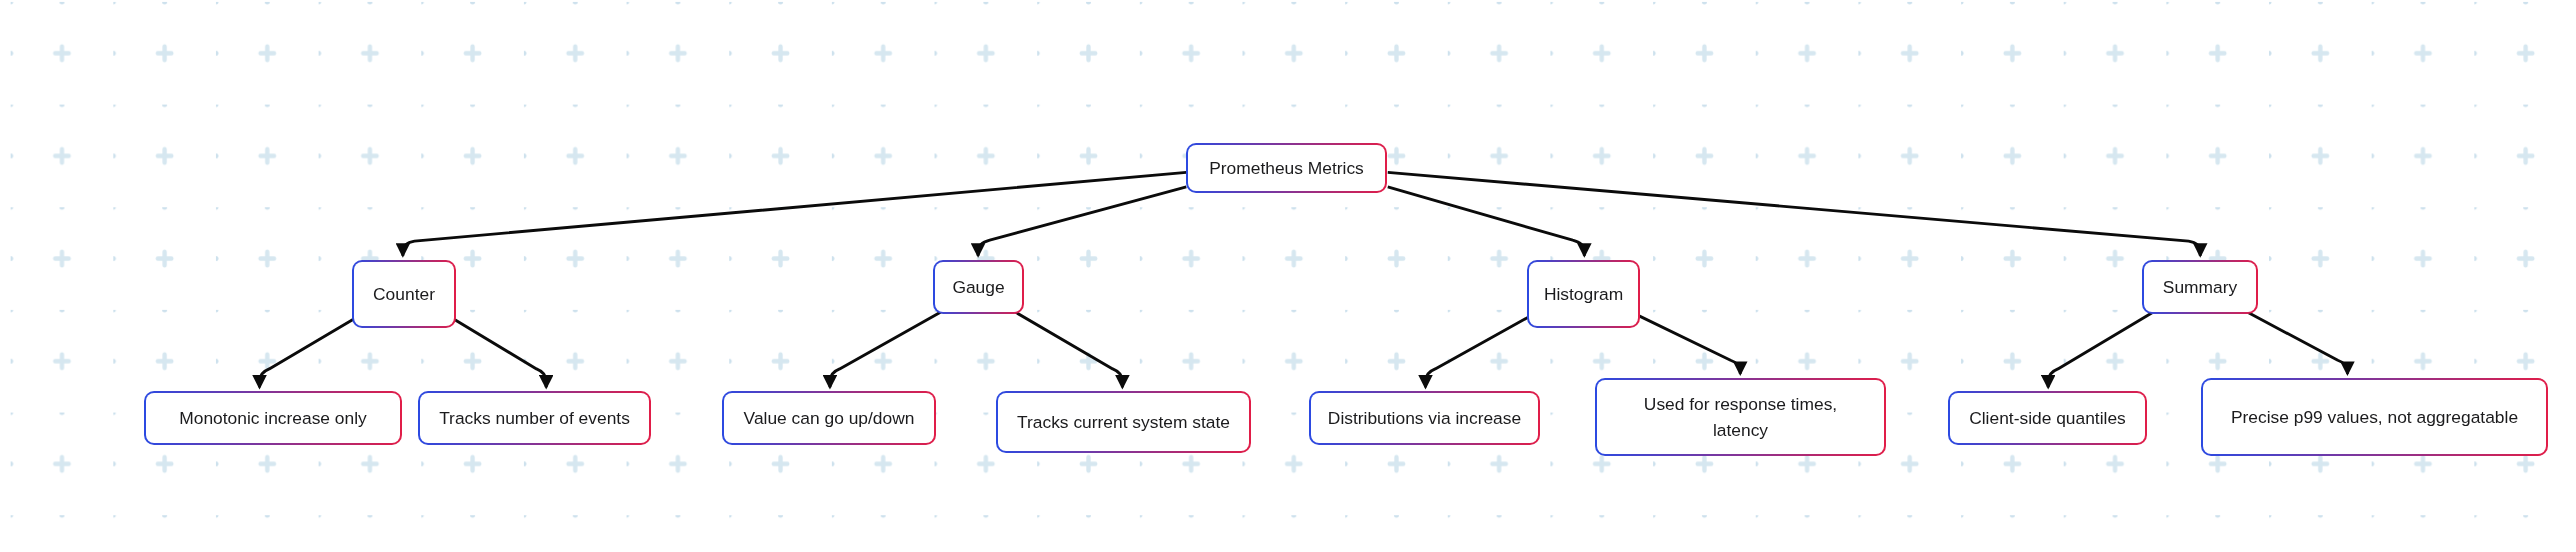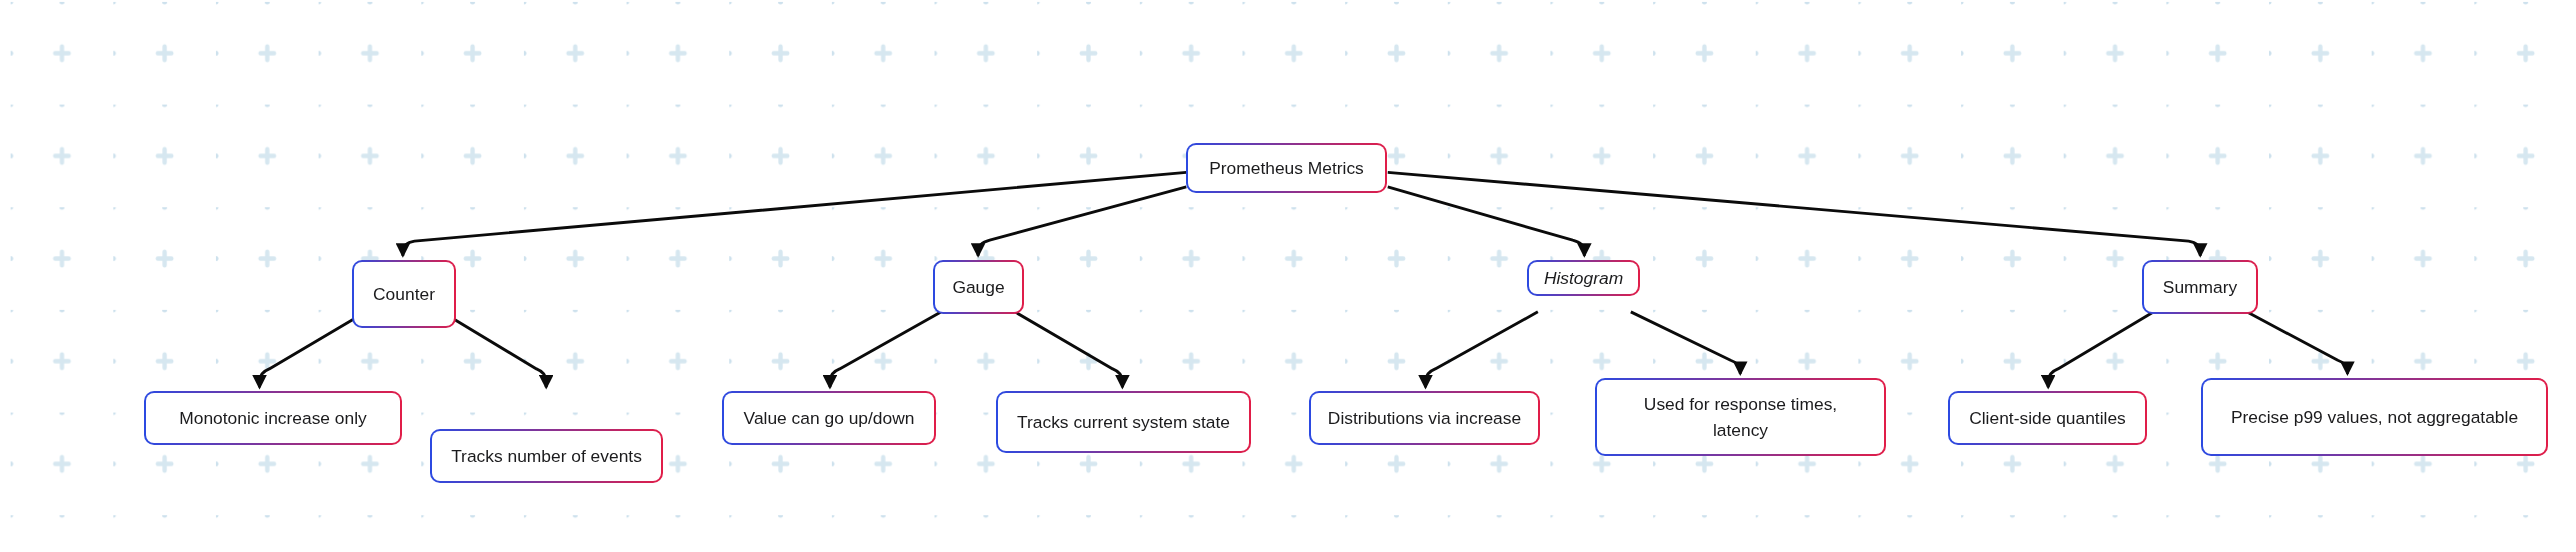--- a/index.html
+++ b/index.html
@@ -87,27 +87,27 @@
     <path class="edge" marker-end="url(#arrow)" d="M 2224 322 L 2125 381 Q 2115 385 2115 394 L 2115 400"></path>
     <path class="edge" marker-end="url(#arrow)" d="M 2320 322 L 2414 372 Q 2424 376 2424 381 L 2424 386"></path>
   </svg>
 
   <div class="node" style="left:1186px; top:143px; width:201px; height:50px;">Prometheus Metrics</div>
 
   <div class="node" style="left:352px; top:260px; width:104px; height:68px;">Counter</div>
 
   <div class="node" style="left:933px; top:260px; width:91px; height:54px;text-align:right;">Gauge</div>
 
-  <div class="node" style="left:1527px; top:260px; width:113px; height:36px;font-style:italic;">Histogram</div>
+  <div class="node" style="left:1527px; top:260px; width:113px; height:68px;">Histogram</div>
 
   <div class="node" style="left:2142px; top:260px; width:116px; height:54px;">Summary</div>
 
   <div class="node" style="left:144px; top:391px; width:258px; height:54px;">Monotonic increase only</div>
 
-  <div class="node" style="left:430px; top:391px; width:233px; height:54px;margin-top:38px;">Tracks number of events</div>
+  <div class="node" style="left:418px; top:391px; width:233px; height:54px;">Tracks number of events</div>
 
   <div class="node" style="left:722px; top:391px; width:214px; height:54px;">Value can go up/down</div>
 
   <div class="node" style="left:996px; top:391px; width:255px; height:62px;">Tracks current system state</div>
 
   <div class="node" style="left:1309px; top:391px; width:231px; height:54px;">Distributions via increase</div>
 
   <div class="node" style="left:1595px; top:378px; width:291px; height:78px; padding:0 23px;">Used for response times, latency</div>
 
   <div class="node" style="left:1948px; top:391px; width:199px; height:54px;">Client-side quantiles</div>

